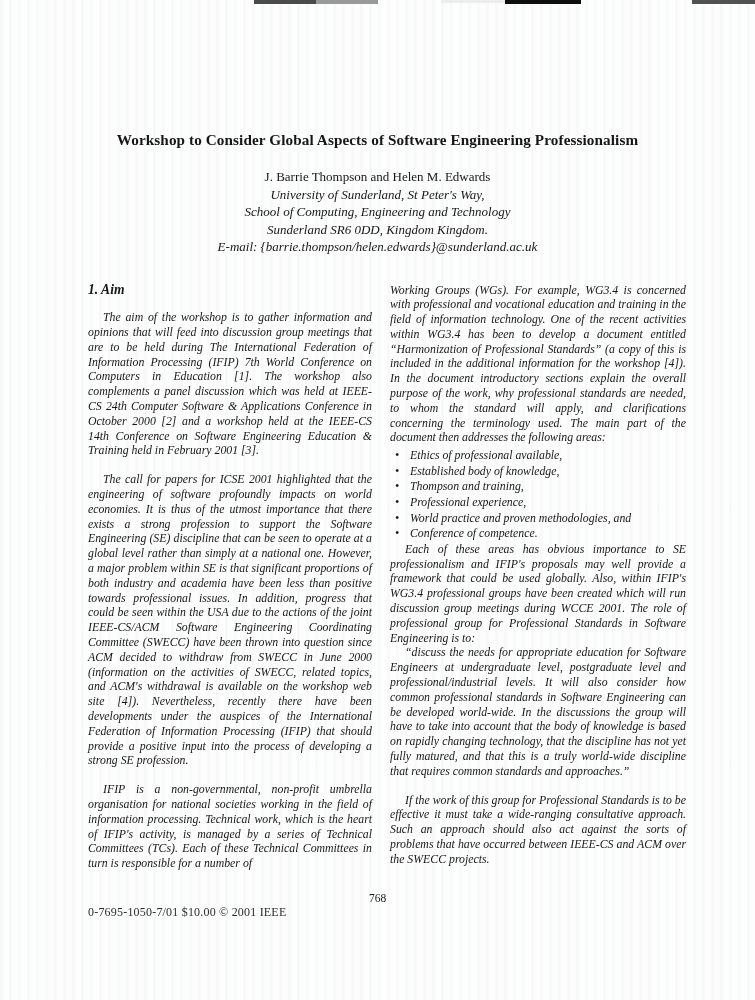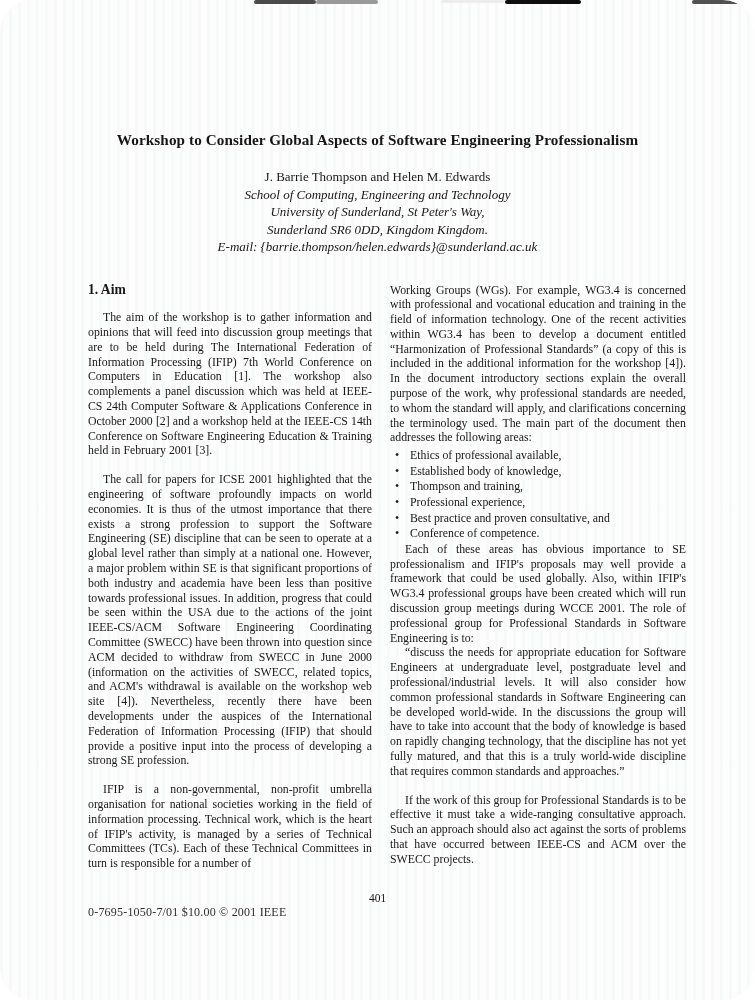--- a/index.html
+++ b/index.html
@@ -1,15 +1,15 @@
 <!DOCTYPE html>
 <html><head>
 <meta charset="utf-8">
 <style>
-  * { box-sizing: border-box; border-radius: 32px; }
+  * { box-sizing: border-box; }
   html, body { margin: 0; padding: 0; }
   body {
     width: 755px;
     background: #ffffff;
     font-family: "Liberation Serif", serif;
   }
   .page {
     position: relative;
     width: 755px;
     height: 1000px;
@@ -30,21 +30,21 @@
   }
   .authors-block { margin-top: 19px; font-size: 13px; line-height: 17.5px; }
   .author-line { font-style: normal; }
   .affil-line, .email-line { font-style: italic; }
 
   .columns {
     display: flex;
     margin: 27px 0 0 88px;
     gap: 18px;
   }
-  .col { text-align: justify; font-size: 11.8px; line-height: 14.8px; }
+  .col { text-align: justify; font-size: 11.8px; line-height: 14.8px; font-style: italic; }
   .col-left  { width: 284px; }
   .col-right { width: 296px; }
 
   .section-heading {
     font-size: 13.6px;
     font-weight: bold;
     text-align: left;
     margin: 0 0 13px 0;
   }
   .section-heading.second { margin-top: 19px; }
@@ -83,22 +83,22 @@
       <div class="scan-bar" style="left: 316px; width: 62px; height: 4px; background: rgb(153, 153, 153);"></div>
       <div class="scan-bar" style="left: 441px; width: 64px; height: 3px; background: rgb(237, 237, 237);"></div>
       <div class="scan-bar" style="left: 505px; width: 76px; height: 4px; background: rgb(14, 14, 14);"></div>
       <div class="scan-bar" style="left: 692px; width: 63px; height: 4px; background: rgb(81, 81, 81);"></div>
     </div>
 
   <header class="doc-header">
     <h1 class="doc-title">Workshop to Consider Global Aspects of Software Engineering Professionalism</h1>
     <div class="authors-block">
       <div class="author-line">J. Barrie Thompson and Helen M. Edwards</div>
+      <div class="affil-line">University of Sunderland, St Peter's Way,</div>
       <div class="affil-line">School of Computing, Engineering and Technology</div>
-      <div class="affil-line">University of Sunderland, St Peter's Way,</div>
       <div class="affil-line">Sunderland SR6 0DD, Kingdom Kingdom.</div>
       <div class="email-line">E-mail:  {barrie.thompson/helen.edwards}@sunderland.ac.uk</div>
     </div>
   </header>
 
   <main class="columns">
 
     <section class="col col-left">
       <h2 class="section-heading">1. Aim</h2>
       <p>The aim of the workshop is to gather information and opinions that will feed into discussion group meetings that are to be held during The International Federation of Information Processing (IFIP) 7th World Conference on Computers in Education  [1]. The workshop also complements a panel discussion which was held at IEEE-CS 24th Computer Software &amp; Applications Conference in October 2000 [2] and a workshop held at the IEEE-CS 14th Conference on Software Engineering Education &amp; Training held in February 2001 [3].</p>
@@ -122,31 +122,31 @@
         <li>
           <span class="bullet-marker">•</span>
           <span>Thompson and training,</span>
         </li>
         <li>
           <span class="bullet-marker">•</span>
           <span>Professional experience,</span>
         </li>
         <li>
           <span class="bullet-marker">•</span>
-          <span>Best practice and proven consultative, and</span>
+          <span>World practice and proven methodologies, and</span>
         </li>
         <li>
           <span class="bullet-marker">•</span>
           <span>Conference of competence.</span>
         </li>
       </ul>
 
       <p>Each of these areas has obvious importance to SE professionalism and IFIP's proposals may well provide a framework that could be used globally. Also, within IFIP's WG3.4 professional groups have been created which will run discussion group meetings during WCCE 2001. The role of professional group for Professional Standards in Software Engineering is to:</p>
       <p class="quote-para">“discuss the needs for appropriate education for Software Engineers at undergraduate level, postgraduate level and professional/industrial levels. It will also consider how common professional standards in Software Engineering can be developed world-wide. In the discussions the group will have to take into account that the body of knowledge is based on rapidly changing technology, that the discipline has not yet fully matured, and that this is a truly world-wide discipline that requires common standards and approaches.”</p>
       <p>If the work of this group for Professional Standards is to be effective it must take a wide-ranging consultative approach. Such an approach should also act against the sorts of problems that have occurred between IEEE-CS and ACM over the SWECC projects.</p>
     </section>
 
   </main>
 
-  <div class="page-number">401</div>
+  <div class="page-number">768</div>
   <div class="copyright">0-7695-1050-7/01 $10.00 © 2001 IEEE</div>
 
 </div>
 
 </body></html>

